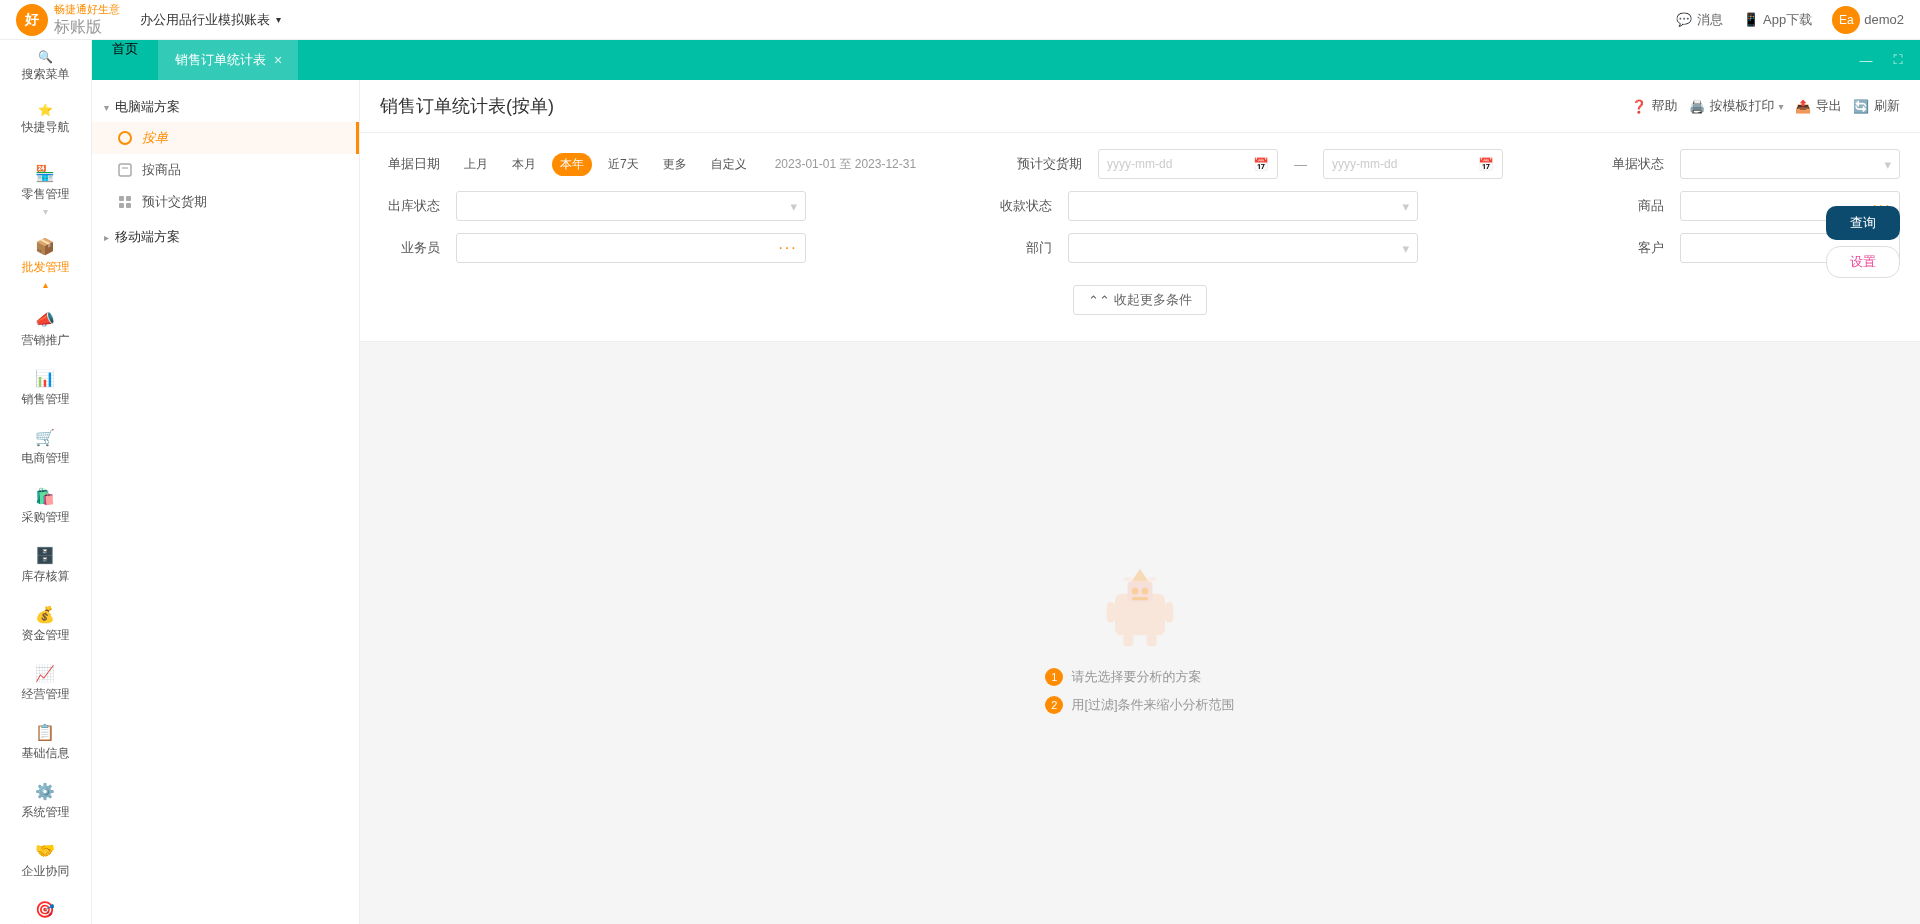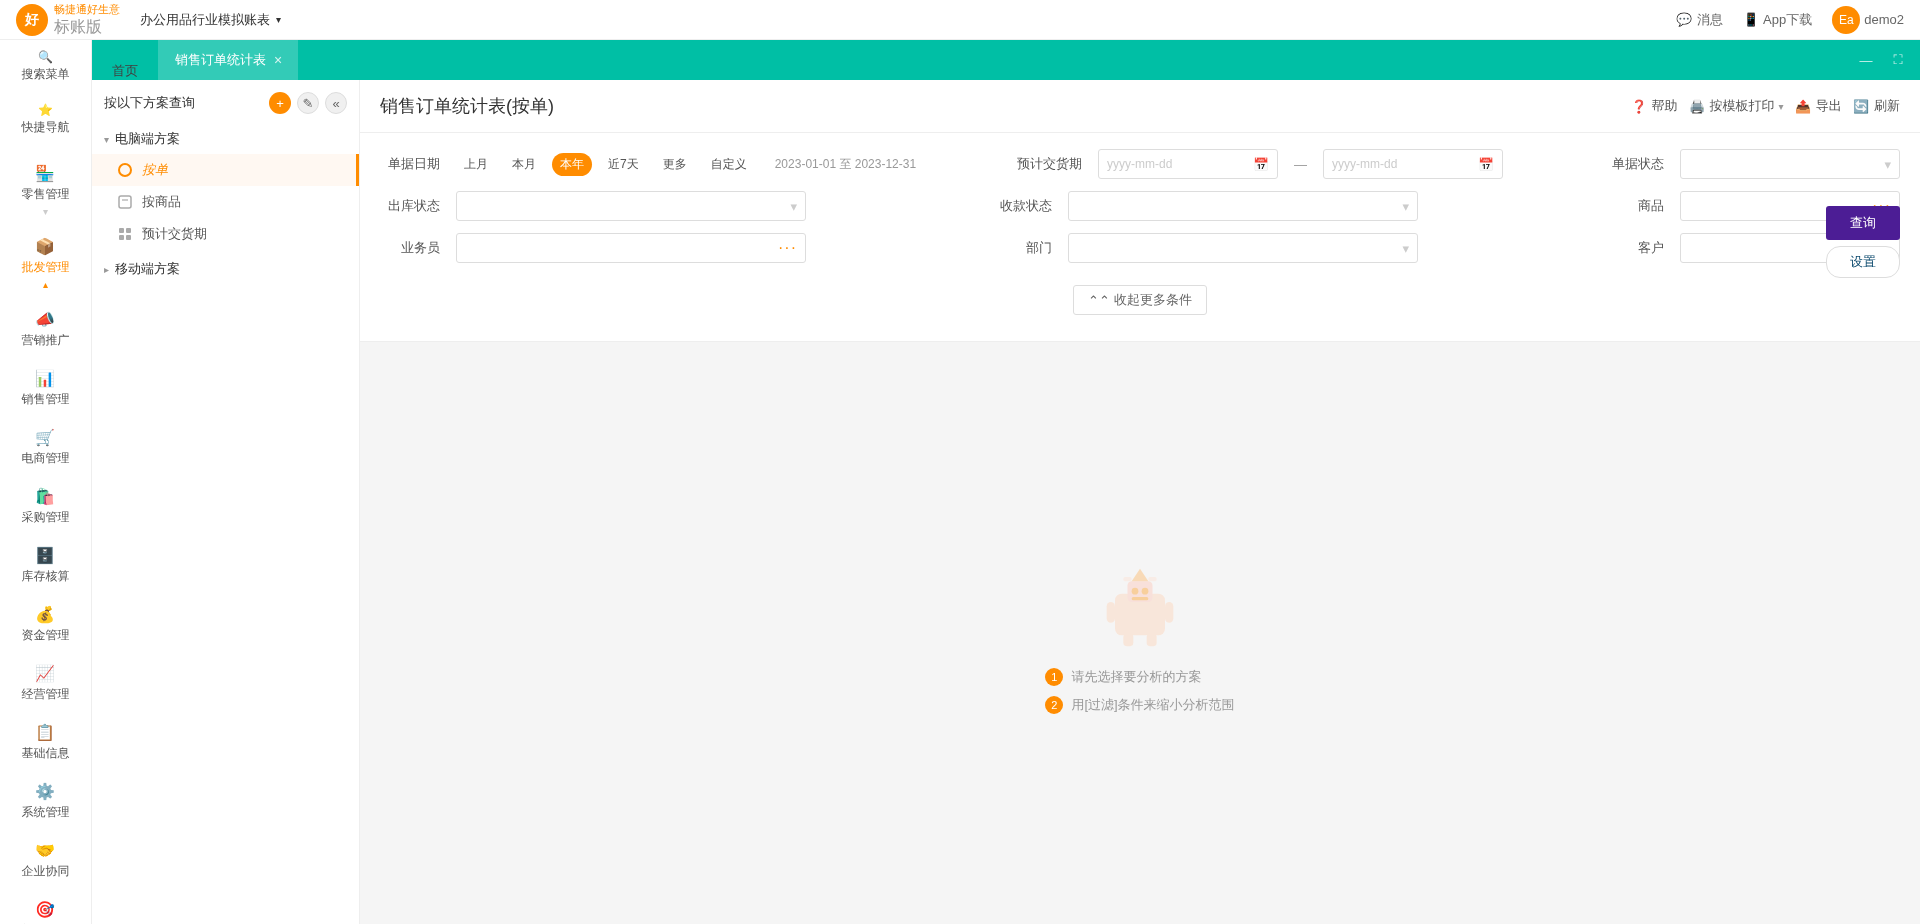--- a/index.html
+++ b/index.html
@@ -27,21 +27,21 @@
     .sidebar { width: 92px; background: #fff; border-right: 1px solid #eee; display: flex; flex-direction: column; overflow-y: auto; flex-shrink: 0; }
     .sidebar-item { display: flex; flex-direction: column; align-items: center; padding: 10px 4px; cursor: pointer; color: #555; font-size: 12px; gap: 3px; }
     .sidebar-item.active { color: #ff8c00; }
     .sidebar-item .icon { font-size: 16px; }
     .sidebar-search { display: flex; flex-direction: column; align-items: center; padding: 10px 4px; cursor: pointer; color: #555; font-size: 12px; gap: 2px; }
     .sidebar-nav { display: flex; flex-direction: column; align-items: center; padding: 10px 4px; cursor: pointer; color: #555; font-size: 12px; gap: 2px; }
     .sidebar-divider { height: 1px; background: #f0f0f0; margin: 4px 0; }
 
     
     .tab-bar { height: 40px; background: #00bfa5; display: flex; align-items: center; padding: 0 0; flex-shrink: 0; }
-    .tab-home { padding: 0 20px; height: 100%; display: flex; align-items: flex-end; color: #404040; font-size: 13px; cursor: pointer; border-right: 1px solid rgba(255,255,255,0.2); }
+    .tab-home { padding: 0 20px; height: 100%; display: flex; align-items: flex-start; color: #000000; font-size: 13px; cursor: pointer; border-right: 1px solid rgba(255,255,255,0.2); }
     .tab-active { padding: 0 16px; height: 100%; display: flex; align-items: center; color: #fff; font-size: 13px; cursor: pointer; background: rgba(255,255,255,0.2); gap: 8px; }
     .tab-close { color: rgba(255,255,255,0.8); font-size: 14px; cursor: pointer; }
     .tab-bar-spacer { flex: 1; }
     .tab-bar-actions { display: flex; align-items: center; gap: 4px; padding-right: 8px; }
     .tab-bar-btn { width: 28px; height: 28px; display: flex; align-items: center; justify-content: center; color: rgba(255,255,255,0.8); cursor: pointer; border-radius: 3px; }
 
     
     .content-area { flex: 1; display: flex; overflow: hidden; }
     .left-panel { width: 268px; background: #fff; border-right: 1px solid #eee; overflow-y: auto; flex-shrink: 0; padding: 12px 0; }
     .left-panel-header { display: flex; align-items: center; justify-content: space-between; padding: 0 12px 10px; }
@@ -80,22 +80,22 @@
     .filter-select { height: 30px; border: 1px solid #ddd; border-radius: 3px; padding: 0 8px; font-size: 13px; color: #333; background: #fff; display: flex; align-items: center; justify-content: space-between; min-width: 200px; cursor: pointer; }
     .filter-dash { color: #999; }
     .filter-dots { color: #ff8c00; font-size: 16px; cursor: pointer; letter-spacing: 1px; }
 
     
     .collapse-row { display: flex; align-items: center; justify-content: center; padding: 10px; }
     .collapse-btn { display: flex; align-items: center; gap: 4px; font-size: 13px; color: #666; cursor: pointer; padding: 5px 14px; border: 1px solid #ddd; border-radius: 3px; background: #fff; }
 
     
     .action-buttons { position: absolute; right: 20px; top: 126px; display: flex; flex-direction: column; gap: 6px; }
-    .btn-query { background: #4c1d95; color: #fff; border: none; border-radius: 3px; padding: 8px 24px; font-size: 13px; cursor: pointer; }
-    .btn-settings { background: #fff; color: #0c4a6e; border: 1px solid #ddd; border-radius: 14px; padding: 6px 20px; font-size: 13px; cursor: pointer; }
+    .btn-query { background: #0c4a6e; color: #fff; border: none; border-radius: 10px; padding: 8px 24px; font-size: 13px; cursor: pointer; }
+    .btn-settings { background: #fff; color: #ec4899; border: 1px solid #ddd; border-radius: 14px; padding: 6px 20px; font-size: 13px; cursor: pointer; }
 
     
     .empty-state { flex: 1; display: flex; flex-direction: column; align-items: center; justify-content: center; gap: 16px; padding: 40px; }
     .empty-icon { width: 100px; height: 100px; opacity: 0.6; }
     .empty-tips { display: flex; flex-direction: column; gap: 10px; }
     .empty-tip { display: flex; align-items: flex-start; gap: 8px; color: #999; font-size: 13px; }
     .tip-num { width: 18px; height: 18px; border-radius: 50%; background: #ff8c00; color: #fff; display: flex; align-items: center; justify-content: center; font-size: 11px; flex-shrink: 0; }
 
     
     ::-webkit-scrollbar { width: 4px; height: 4px; }
@@ -218,28 +218,20 @@
         <div class="tab-bar-spacer"></div>
         <div class="tab-bar-actions">
           <div class="tab-bar-btn">—</div>
           <div class="tab-bar-btn">⛶</div>
         </div>
       </div>
 
       <div class="content-area">
 
         <div class="left-panel">
-          <div class="left-panel-header">
-            <span class="left-panel-title">按以下方案查询</span>
-            <div class="left-panel-actions">
-              <div class="lp-action-btn add">+</div>
-              <div class="lp-action-btn edit">✎</div>
-              <div class="lp-action-btn collapse">«</div>
-            </div>
-          </div>
 
           <div class="tree-section">
             <div class="tree-section-header">
               <span class="tree-chevron">▾</span>
               <span class="tree-section-title">电脑端方案</span>
             </div>
             <div class="tree-item active">
               <div class="tree-item-icon">
                 <svg width="16" height="16" viewBox="0 0 16 16">
                     <circle cx="8" cy="8" r="6" fill="none" stroke="#ff8c00" stroke-width="2"></circle>

